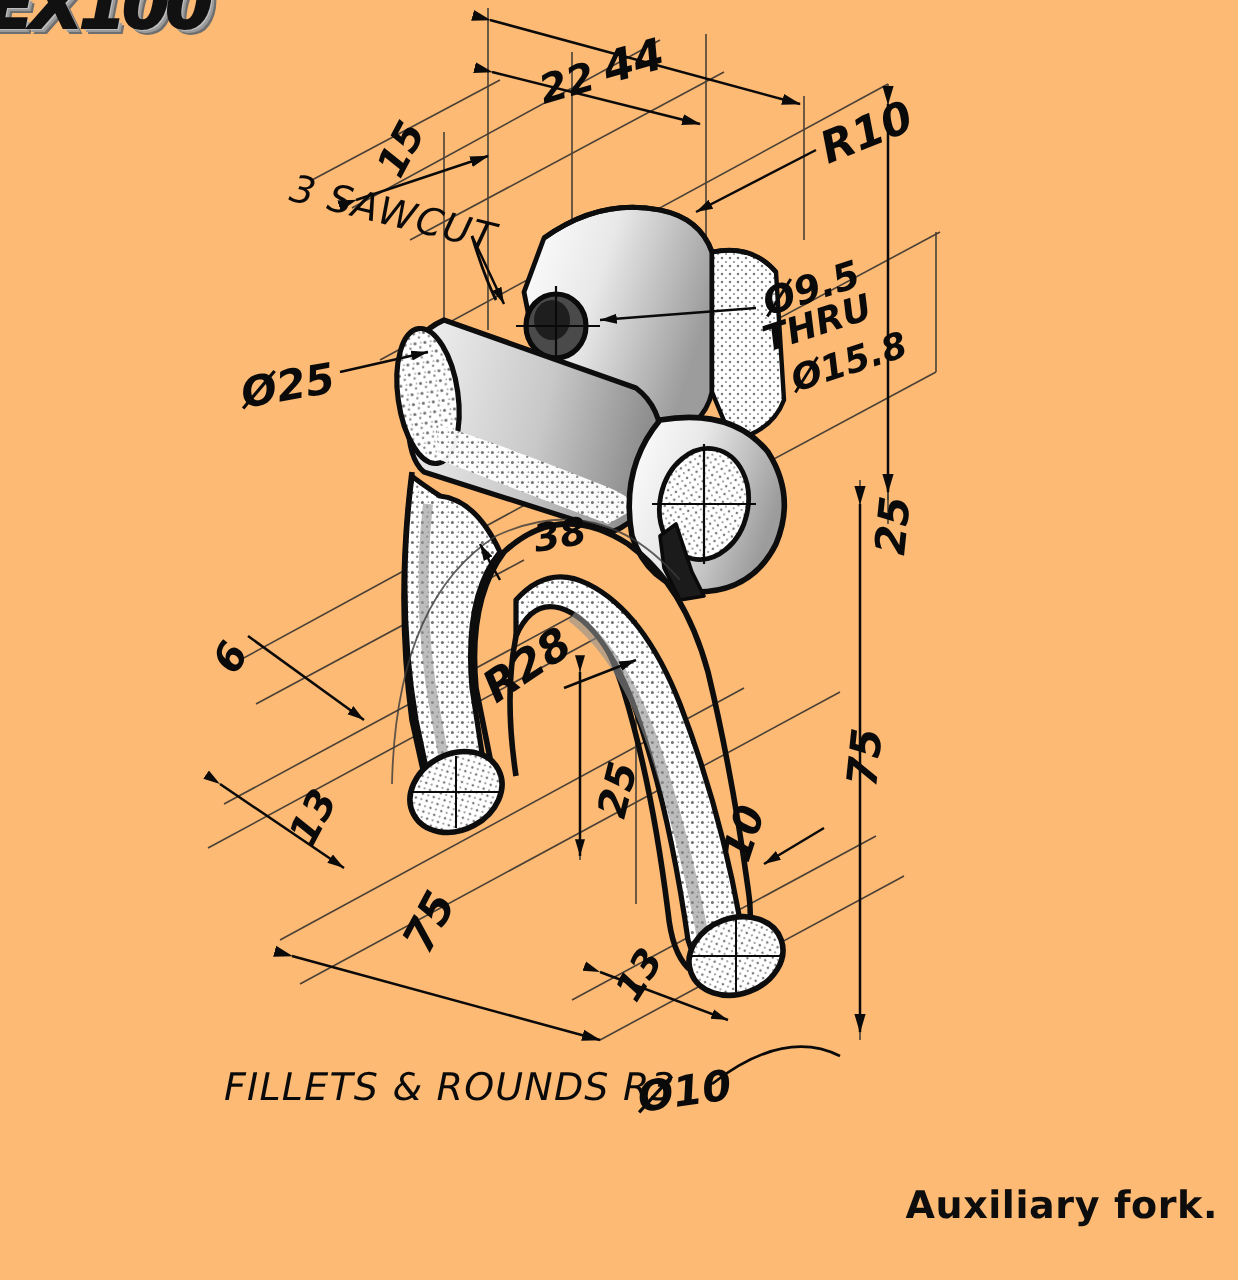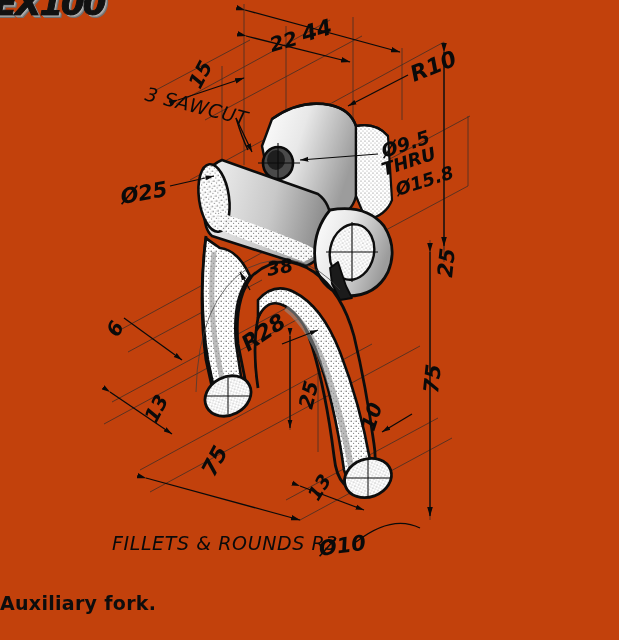--- a/index.html
+++ b/index.html
@@ -13,21 +13,21 @@
     position: relative;
     overflow: hidden;
     font-family: "Liberation Sans", sans-serif;
   }
 
   #page {
     position: absolute;
     left: 0; top: 0;
     width: 619px;
     height: 640px;
-    background: #c2410c;
+    background: #fdba74;
   }
 
   
   #logo-mark {
     position: absolute;
     left: -6px;
     top: -14px;
     width: 130px;
     height: 34px;
     overflow: hidden;
@@ -58,21 +58,21 @@
     height: 580px;
   }
   #drawing svg { display: block; }
 
   
   #caption {
     position: absolute;
     left: 0;
     top: 592px;
     width: 609px;
-    text-align: left;
+    text-align: right;
     font-family: "DejaVu Sans", sans-serif;
     font-weight: bold;
     font-size: 19px;
     color: #0d0d0d;
     letter-spacing: 0.3px;
   }
 
   
   .dimtext {
     font-family: "DejaVu Sans", sans-serif;

